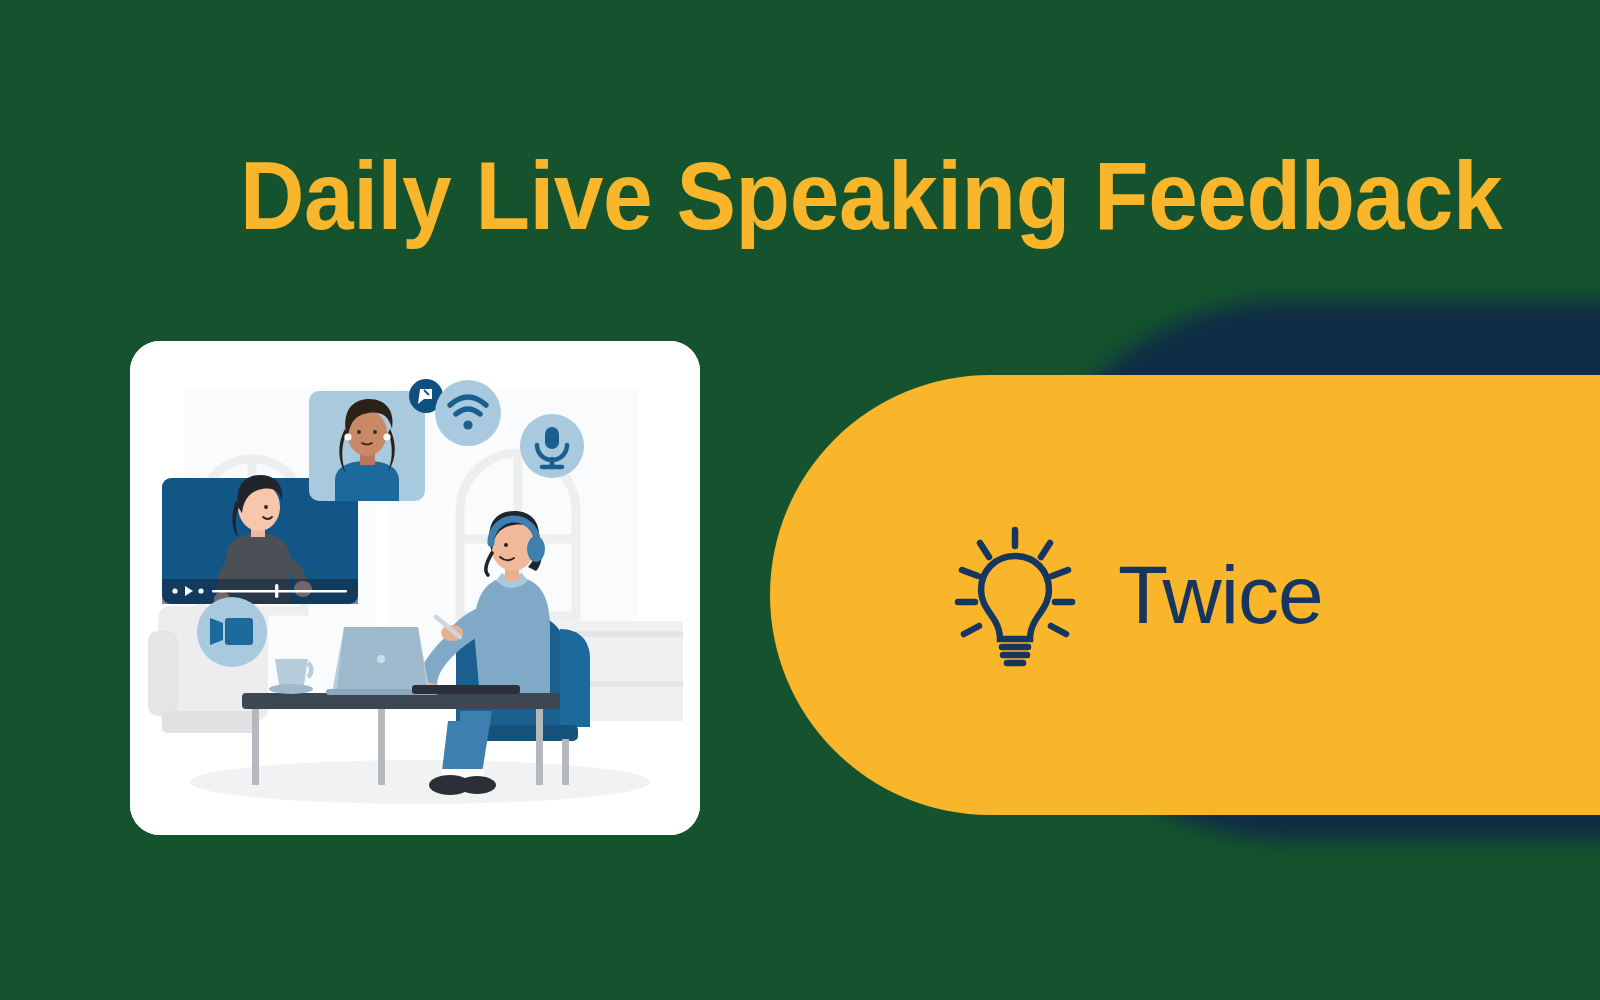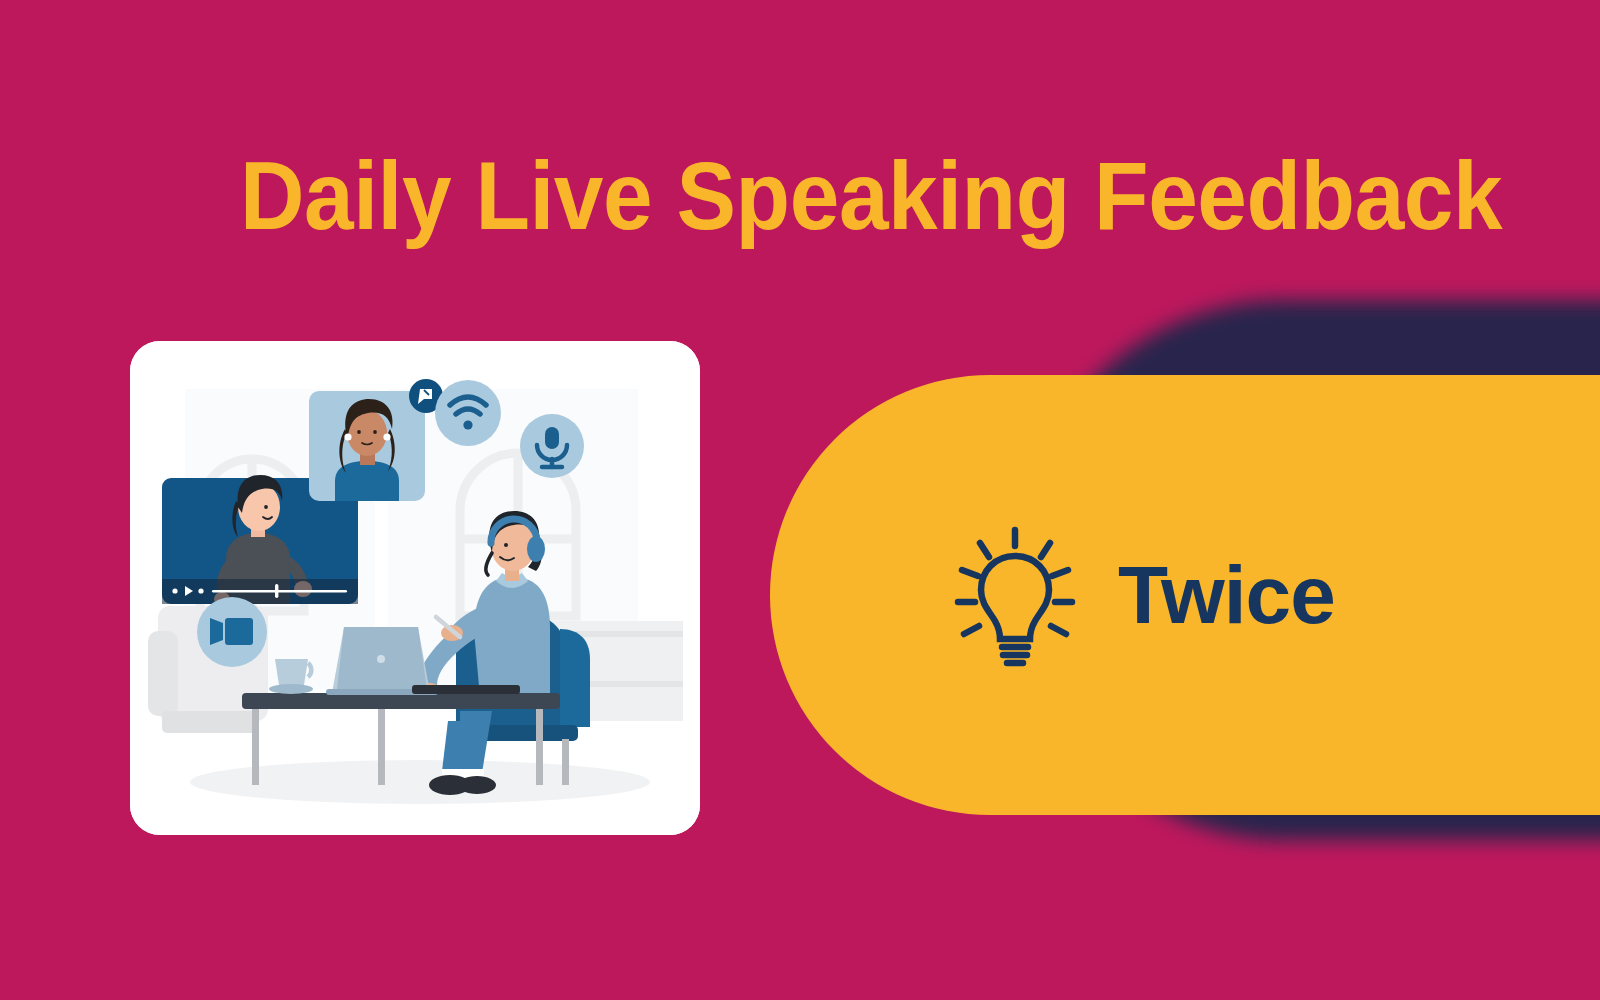--- a/index.html
+++ b/index.html
@@ -5,21 +5,21 @@
 <style>
   html, body {
     margin: 0;
     padding: 0;
     background: #0f2b50;
   }
   #stage {
     position: relative;
     width: 1600px;
     height: 1000px;
-    background: #be185d;
+    background: #14532d;
     overflow: hidden;
     font-family: "Liberation Sans", sans-serif;
   }
 
   
   #headline {
     position: absolute;
     left: 240px;
     top: 148px;
     width: 1160px;
@@ -65,21 +65,21 @@
     padding-left: 180px;
   }
   #bulb-icon {
     flex: 0 0 auto;
     width: 130px;
     height: 150px;
     margin-right: 38px;
   }
   #pill-text {
     font-family: "Liberation Sans", sans-serif;
-    font-weight: 700;
+    font-weight: 400;
     font-size: 82px;
     line-height: 1.18;
     color: #16355f;
     letter-spacing: -1px;
   }
   #pill-text .l2 { display: block; }
 
   
   #illus-card {
     position: absolute;

